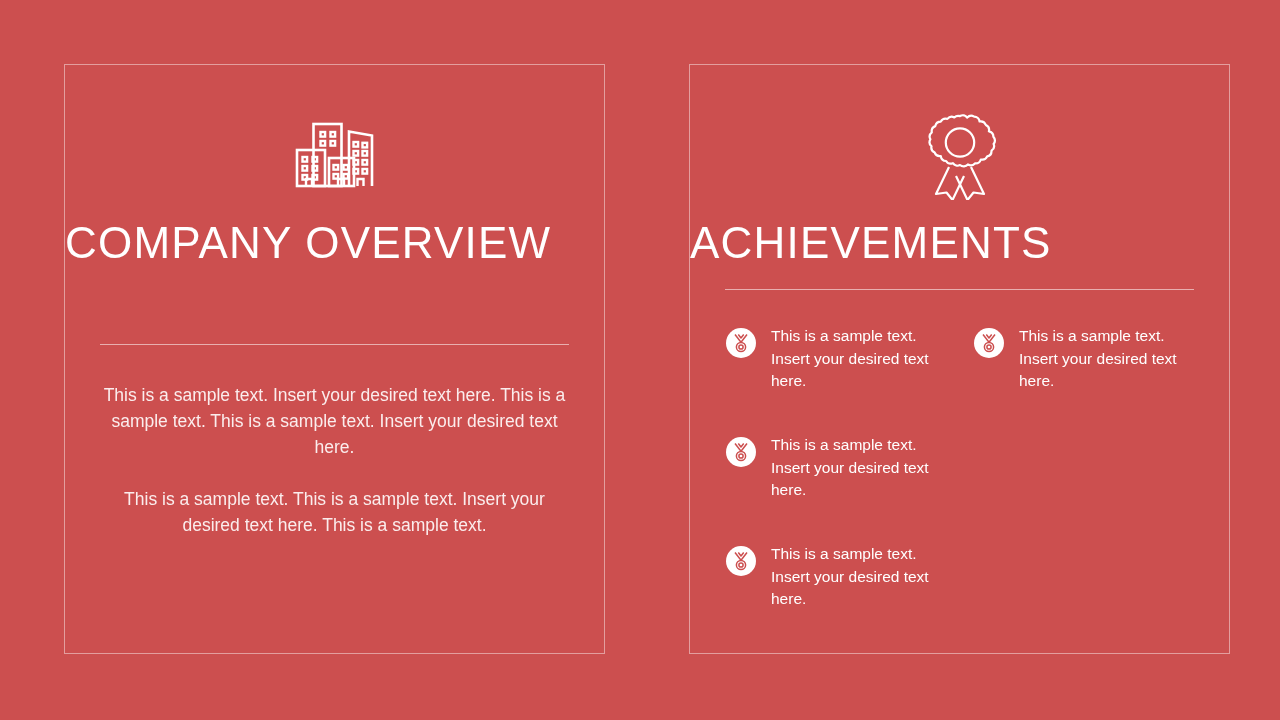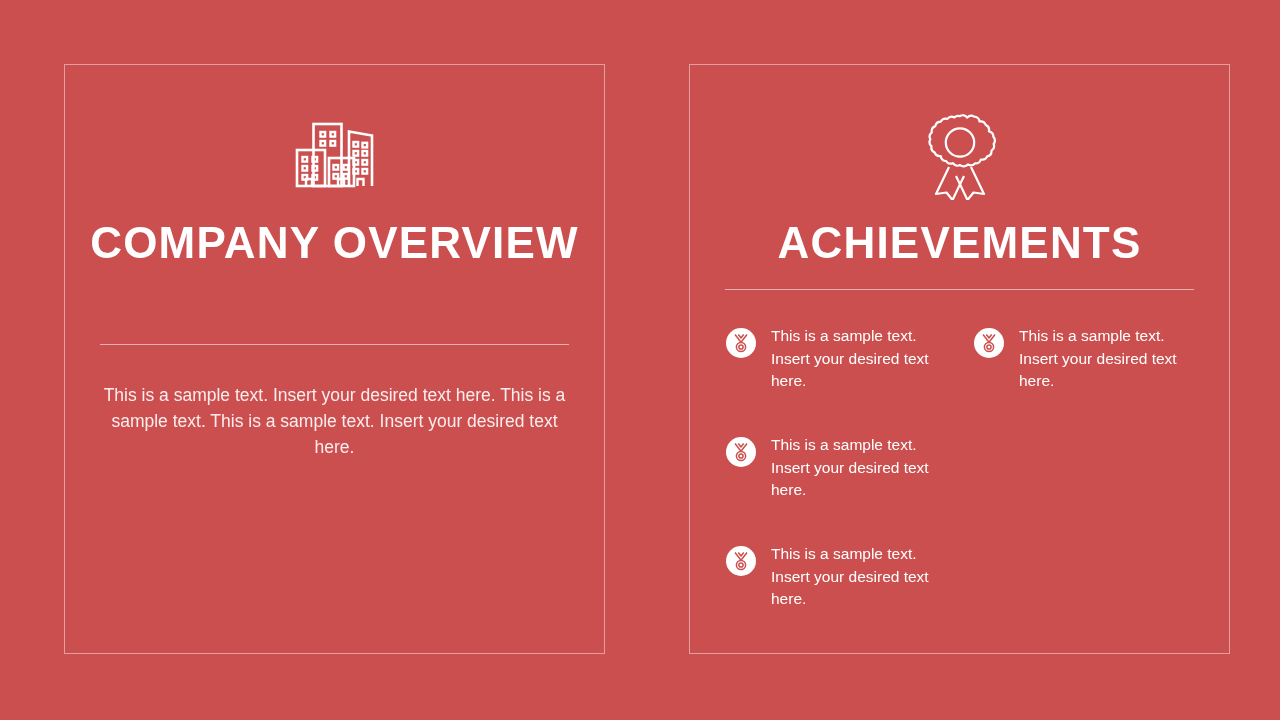--- a/index.html
+++ b/index.html
@@ -43,23 +43,22 @@
     align-items: flex-end;
   }
   #icon-building { top: 50px;  height: 80px; }
   #icon-rosette  { top: 45px;  height: 90px; }
 
   
   .panel-title {
     position: absolute;
     left: 0;
     right: 0;
-    text-align: center;
     color: #FFFFFF;
-    font-weight: bold;
+    font-weight: normal;
     font-size: 44px;
     letter-spacing: 1.2px;
     line-height: 56px;
     text-transform: uppercase;
   }
   #title-left  { top: 150px; }
   #title-right { top: 150px; }
 
   
   .divider {
@@ -173,20 +172,21 @@
         <path d="M63.5 65 v-7 h6 v7" stroke-width="2.4"></path>
       </svg>
     </div>
 
     <h1 class="panel-title" id="title-left">COMPANY OVERVIEW</h1>
 
     <div class="divider" id="divider-left"></div>
 
     <div id="overview-body">
       <p>This is a sample text. Insert your desired text here. This is a sample text. This is a sample text. Insert your desired text here.</p>
+      <p>This is a sample text. This is a sample text. Insert your desired text here. This is a sample text.</p>
     </div>
 
   </section>
 
   <section class="panel" id="panel-right">
 
     <div class="panel-icon" id="icon-rosette">
       <svg width="76" height="86" viewBox="0 0 76 86" fill="none" stroke="#FFFFFF" stroke-width="2.2" stroke-linejoin="round">
 
         <path d="M27 53 L14 80 L24.5 78.5 L30.5 86 L42 62"></path>

